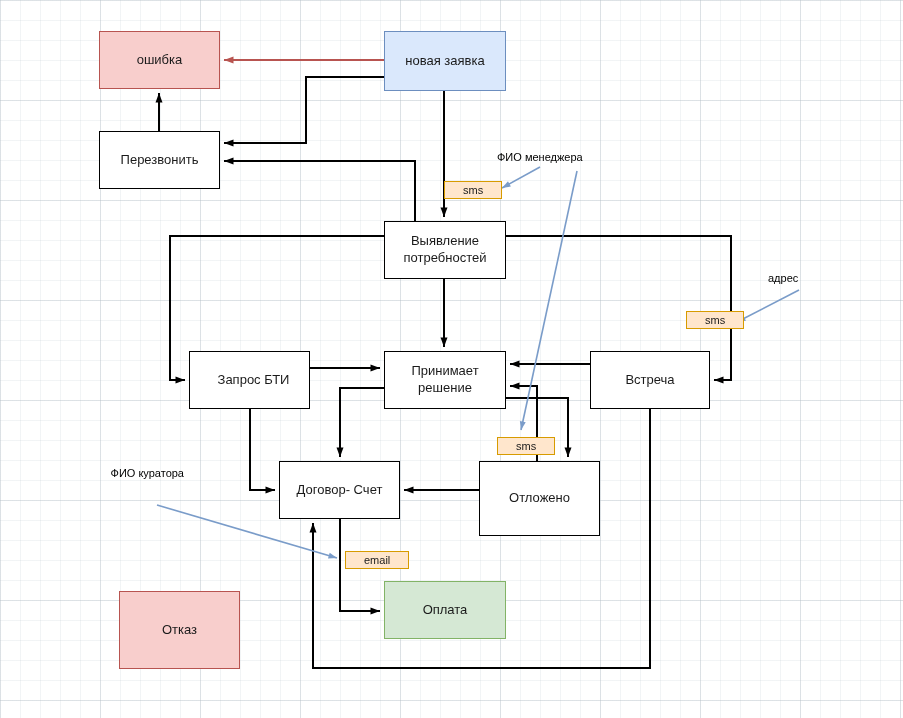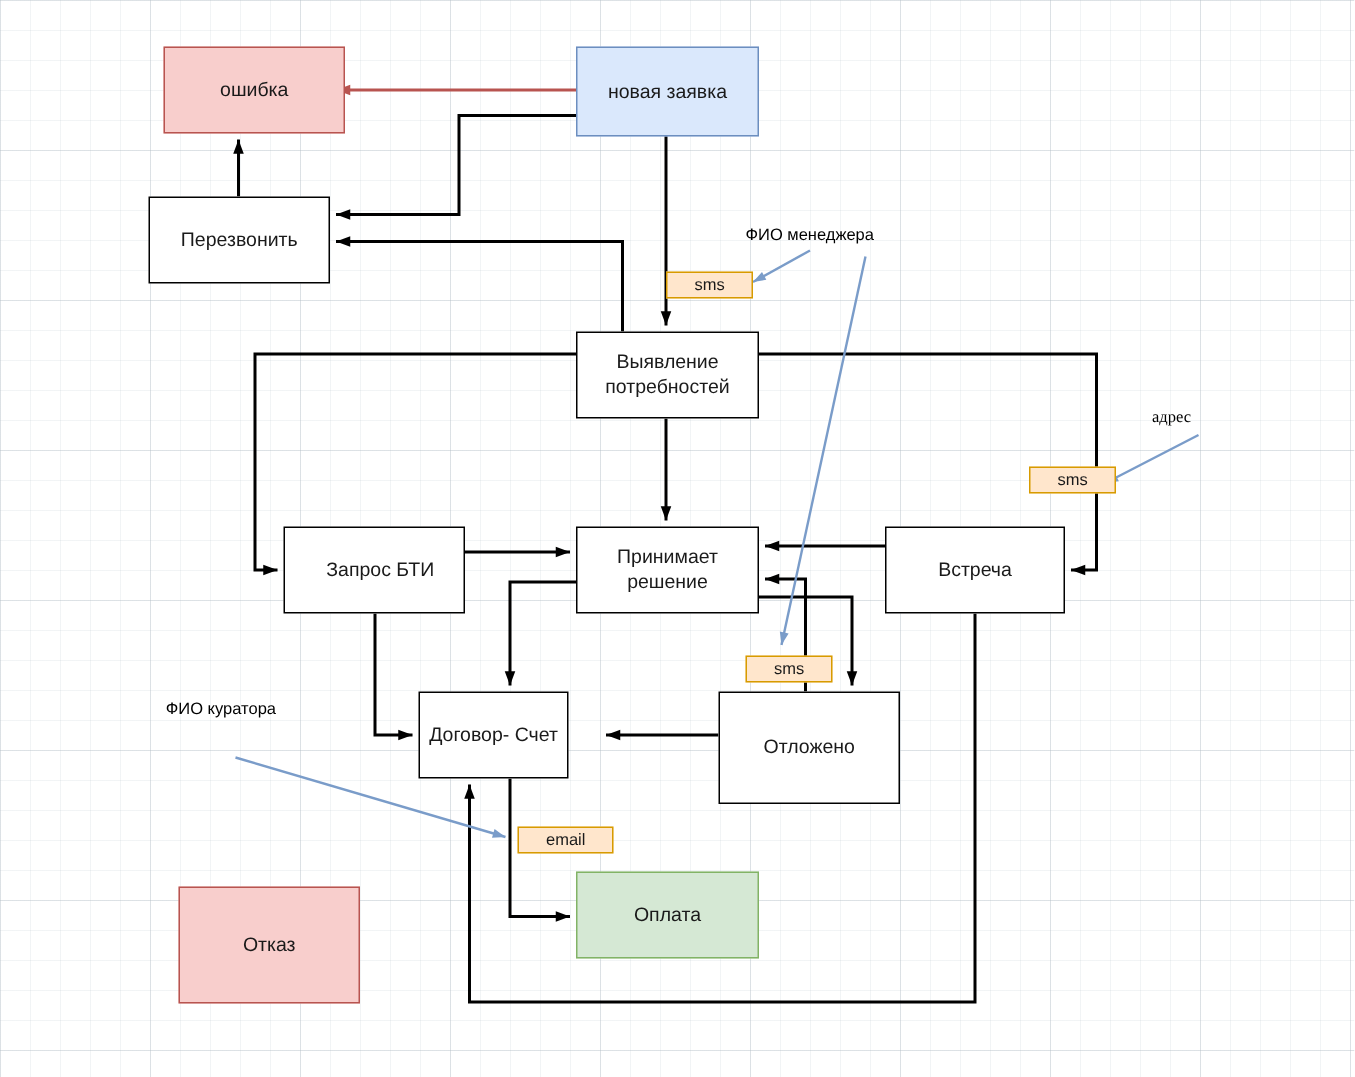--- a/index.html
+++ b/index.html
@@ -100,49 +100,49 @@
     <path class="edge" stroke="#000000" marker-end="url(#arrow-black)" d="M650 409 V668 H313 V523"></path>
 
     <path class="edge" marker-end="url(#arrow-red)" d="M384 60 H224" stroke="#b85450"></path>
 
     <path class="note-arrow" marker-end="url(#arrow-blue)" d="M540 167 L502 188" stroke="#7a9cc9"></path>
     <path class="note-arrow" marker-end="url(#arrow-blue)" d="M577 171 L521 430" stroke="#7a9cc9"></path>
     <path class="note-arrow" marker-end="url(#arrow-blue)" d="M799 290 L737 322" stroke="#7a9cc9"></path>
     <path class="note-arrow" marker-end="url(#arrow-blue)" d="M157 505 L337 558" stroke="#7a9cc9"></path>
   </svg>
 
-  <div class="node" style="left: 109px; top: 31px; width: 121px; height: 58px; background-color: rgb(248, 206, 204); border-color: rgb(184, 84, 80);">ошибка</div>
+  <div class="node" style="left: 99px; top: 31px; width: 121px; height: 58px; background-color: rgb(248, 206, 204); border-color: rgb(184, 84, 80);">ошибка</div>
 
   <div class="node" style="left: 384px; top: 31px; width: 122px; height: 60px; background-color: rgb(218, 232, 252); border-color: rgb(108, 142, 191);">новая заявка</div>
 
   <div class="node" style="left:99px; top:131px; width:121px; height:58px;">Перезвонить</div>
 
   <div class="node" style="left:384px; top:221px; width:122px; height:58px;">Выявление потребностей</div>
 
   <div class="node" style="left:189px; top:351px; width:121px; height:58px;padding-left:14px;">Запрос БТИ</div>
 
   <div class="node" style="left:384px; top:351px; width:122px; height:58px;">Принимает решение</div>
 
   <div class="node" style="left:590px; top:351px; width:120px; height:58px;">Встреча</div>
 
-  <div class="node" style="left:279px; top:461px; width:100px; height:58px;">Договор- Счет</div>
+  <div class="node" style="left:279px; top:461px; width:121px; height:58px;">Договор- Счет</div>
 
   <div class="node" style="left:479px; top:461px; width:121px; height:75px;">Отложено</div>
 
   <div class="node" style="left: 119px; top: 591px; width: 121px; height: 78px; background-color: rgb(248, 206, 204); border-color: rgb(184, 84, 80);">Отказ</div>
 
   <div class="node" style="left: 384px; top: 581px; width: 122px; height: 58px; background-color: rgb(213, 232, 212); border-color: rgb(130, 179, 102);">Оплата</div>
 
   <div class="tag" style="left: 444px; top: 181px; background-color: rgb(255, 230, 204); border-color: rgb(215, 155, 0);">sms</div>
 
   <div class="tag" style="left: 686px; top: 311px; background-color: rgb(255, 230, 204); border-color: rgb(215, 155, 0);">sms</div>
 
   <div class="tag" style="left: 497px; top: 437px; background-color: rgb(255, 230, 204); border-color: rgb(215, 155, 0);">sms</div>
 
   <div class="tag" style="left: 345px; top: 551px; background-color: rgb(255, 230, 204); border-color: rgb(215, 155, 0);">email</div>
 
   <div class="note" style="left:497px; top:150px;">ФИО менеджера</div>
 
-  <div class="note" style="left:768px; top:271px;font-family:Liberation Serif, serif;">адрес</div>
+  <div class="note" style="left:768px; top:271px;">адрес</div>
 
   <div class="note center" style="left:108px; top:466px; width:76px;">ФИО куратора</div>
 
 </div>
 
 </body></html>

